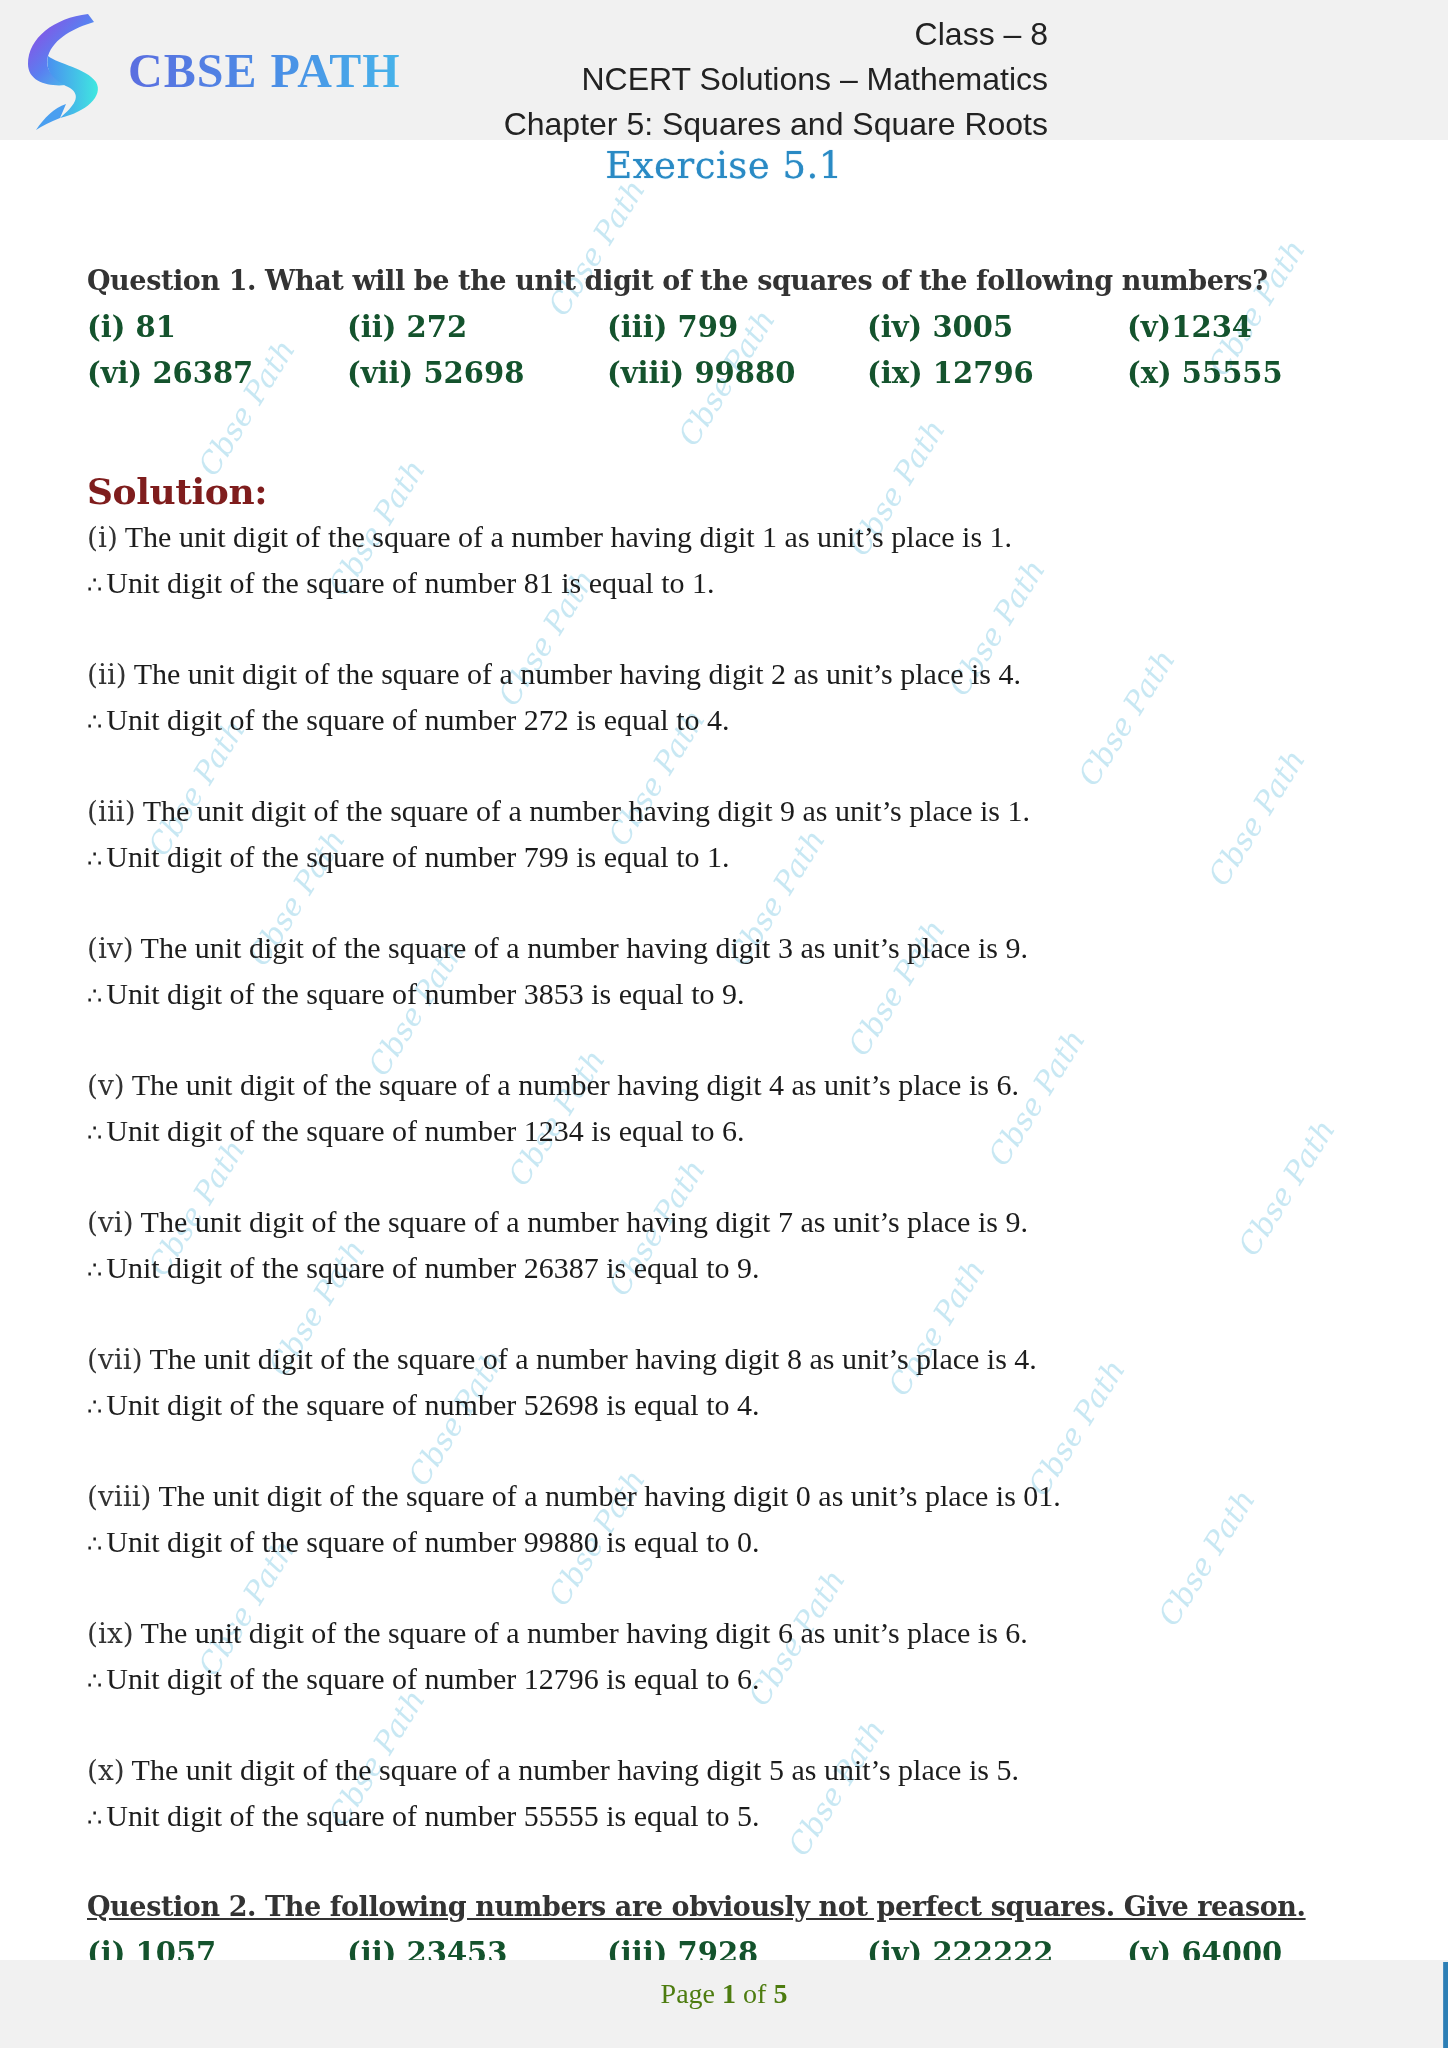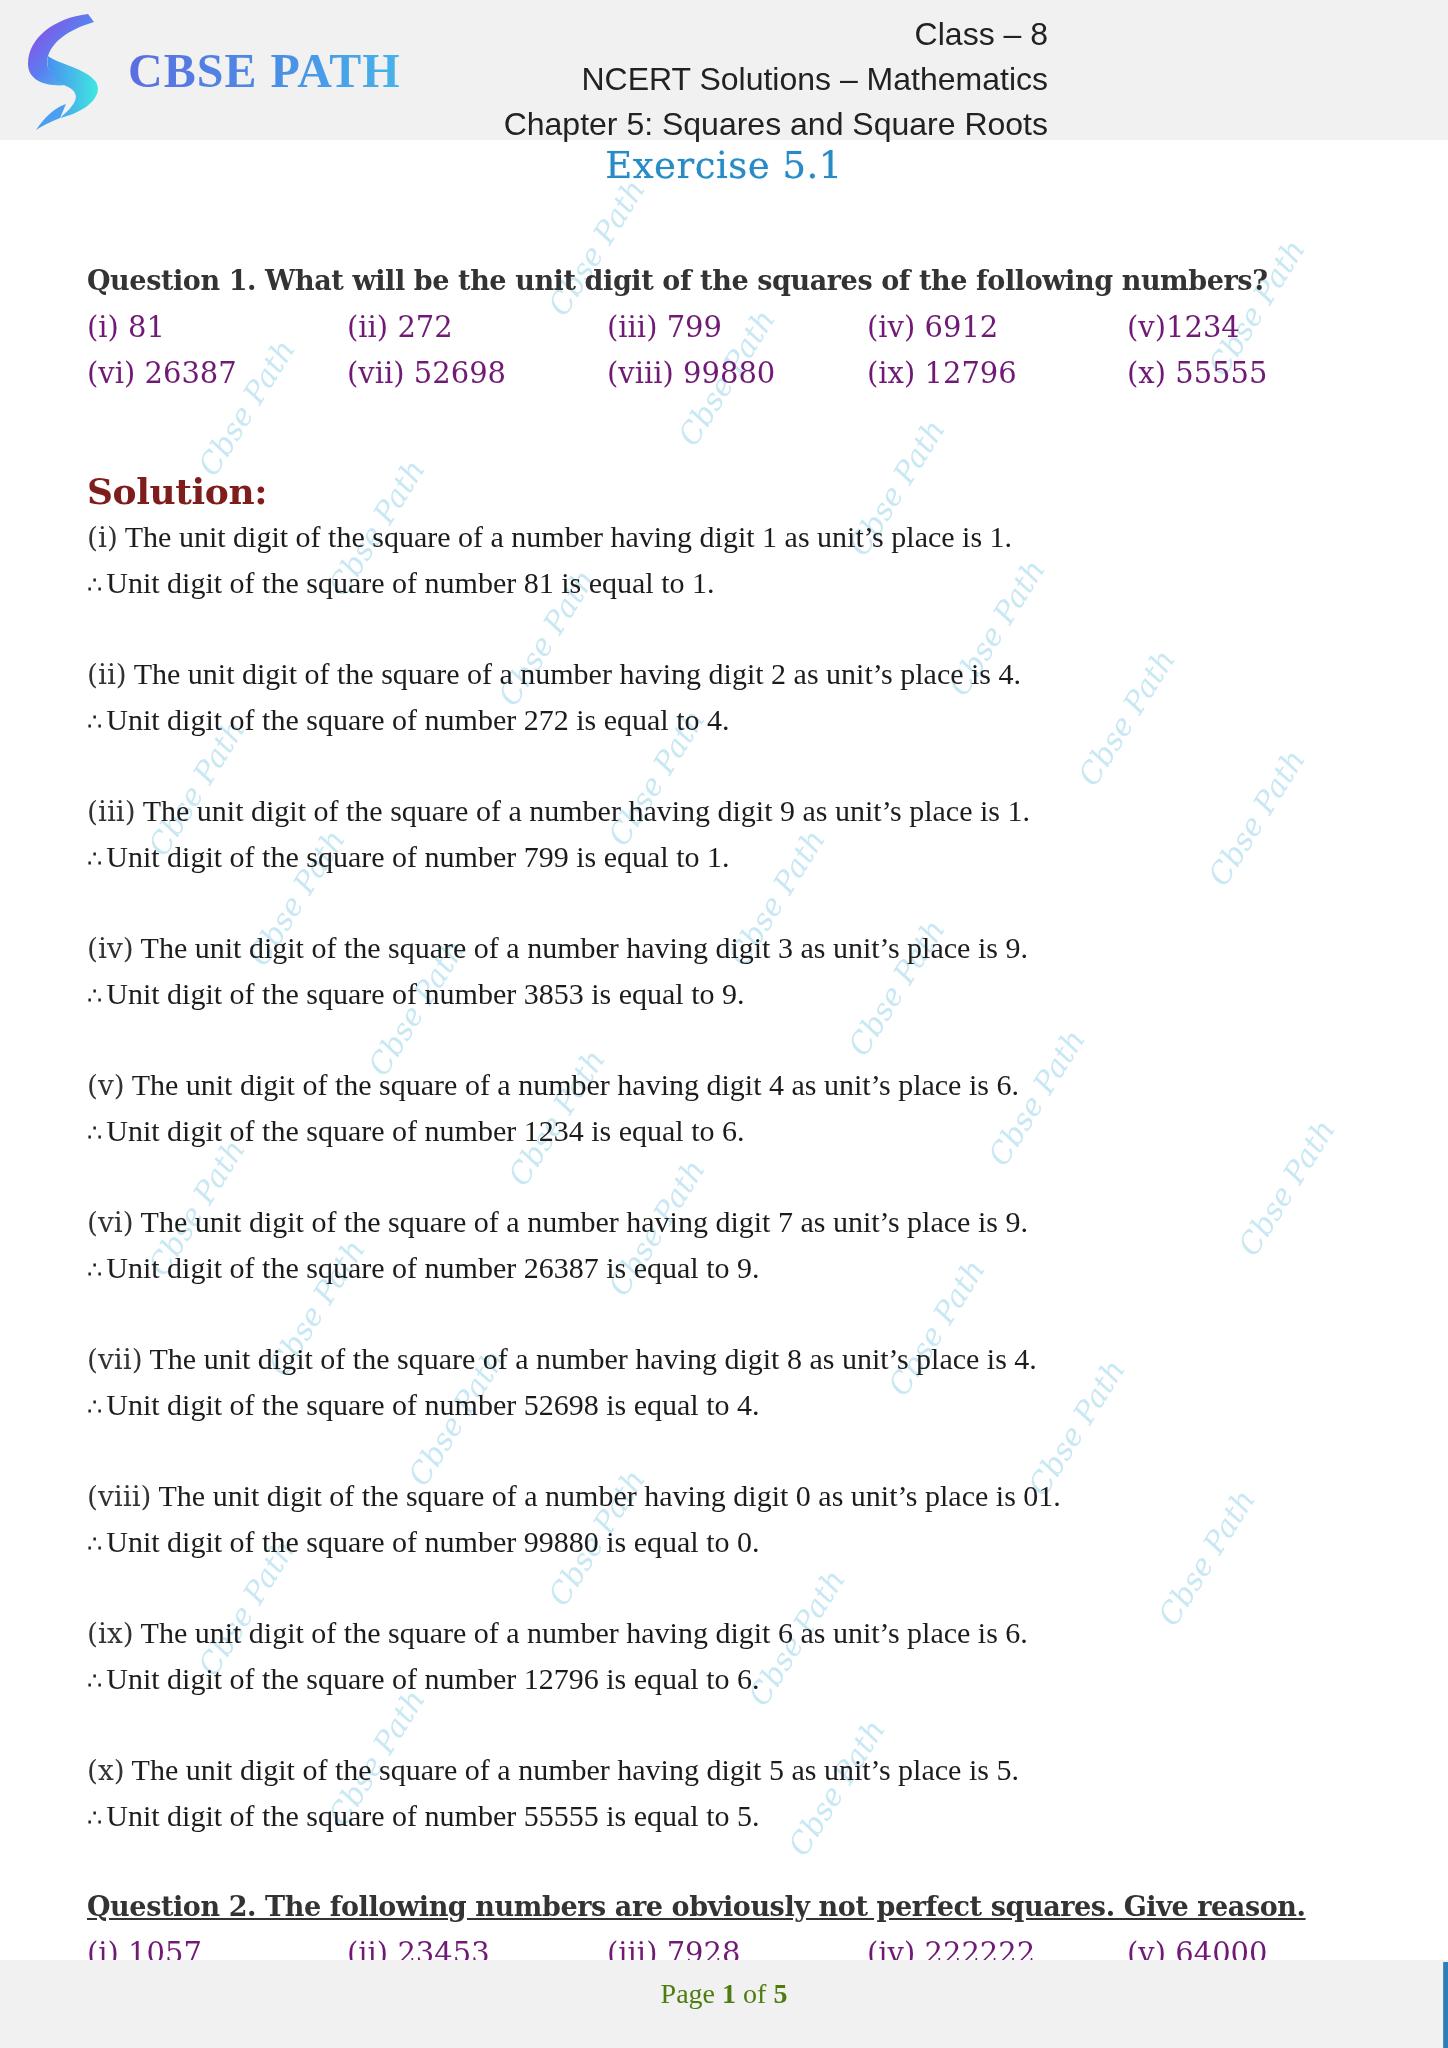--- a/index.html
+++ b/index.html
@@ -35,21 +35,21 @@
   .watermarks { position: absolute; left: 0; top: 140px; width: 1448px; height: 1820px; pointer-events: none; }
   .wm {
     position: absolute; font-family: "DejaVu Serif", serif; font-style: italic;
     font-size: 30px; color: #bfe4f2; transform: rotate(-58deg); white-space: nowrap; opacity: 0.85;
   }
   .content { position: absolute; left: 87px; top: 258px; width: 1300px; }
   .q-title {
     font-family: "DejaVu Serif", serif; font-size: 27px; font-weight: bold;
     color: #333; height: 46px; line-height: 46px; letter-spacing: -0.4px;
   }
-  .opt-row { display: flex; height: 46px; line-height: 46px; font-size: 29px; color: #701a75; }
+  .opt-row { display: flex; height: 46px; line-height: 46px; font-size: 29px; color: #14532d; font-weight: bold; }
   .opt { width: 262px; white-space: nowrap; }
   .solution-label {
     margin-top: 72px; color: #7f1d1d; font-size: 36px; font-weight: bold;
     height: 46px; line-height: 46px; letter-spacing: -0.4px;
   }
   .sol-block { margin-bottom: 45px; }
   .sol-line { font-family: "Liberation Serif", serif; font-size: 30px; height: 46px; line-height: 46px; color: #1c1c1c; white-space: nowrap; }
   .sol-tag { font-family: "DejaVu Serif", serif; font-size: 28px; color: #333; }
   .therefore { font-size: 24px; margin-right: 4px; }
   .q2 { margin-top: 0; text-decoration: underline; }
@@ -131,21 +131,21 @@
   <span class="wm" style="left:300px;top:1600px">Cbse Path</span>
   <span class="wm" style="left:760px;top:1630px">Cbse Path</span>
 </div>
 
 <div class="content">
   <div class="q-title">Question 1. What will be the unit digit of the squares of the following numbers?</div>
   <div class="opt-row">
     <span class="opt">(i) 81</span>
     <span class="opt">(ii) 272</span>
     <span class="opt">(iii) 799</span>
-    <span class="opt">(iv) 6912</span>
+    <span class="opt">(iv) 3005</span>
     <span class="opt">(v)1234</span>
   </div>
   <div class="opt-row">
     <span class="opt">(vi) 26387</span>
     <span class="opt">(vii) 52698</span>
     <span class="opt">(viii) 99880</span>
     <span class="opt">(ix) 12796</span>
     <span class="opt">(x) 55555</span>
   </div>
 

